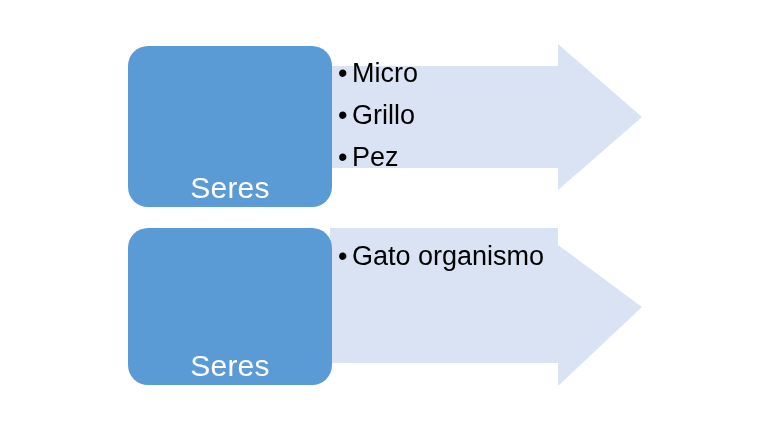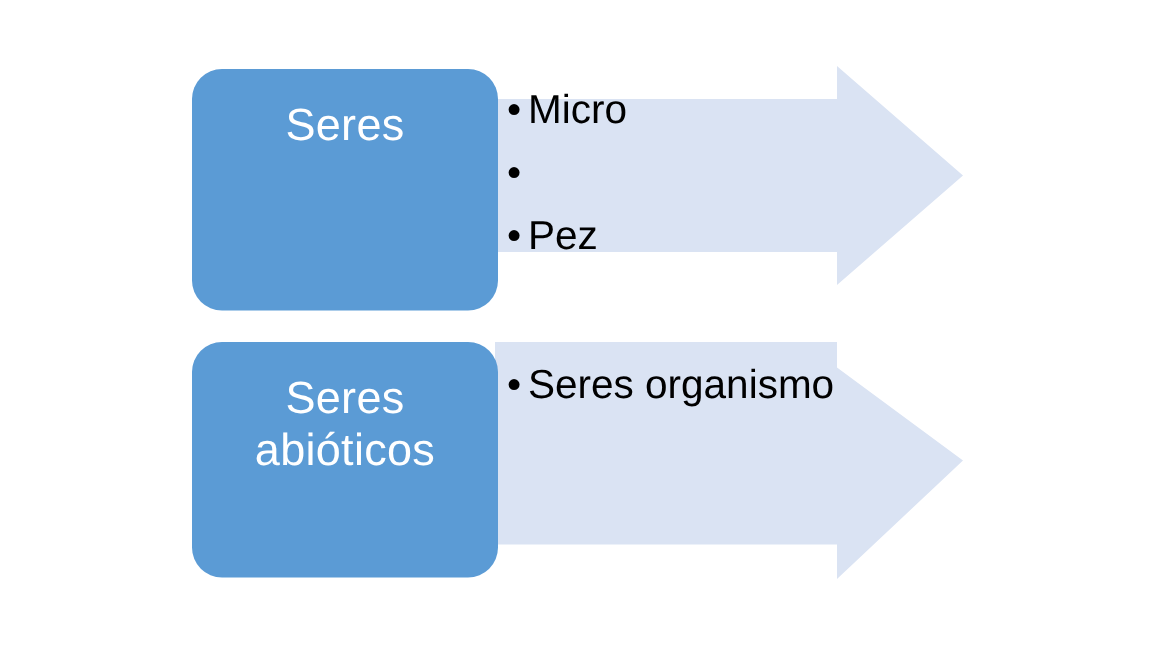--- a/index.html
+++ b/index.html
@@ -34,29 +34,29 @@
 
   #arrow-1-wrap { left: 330px; top: 44px;  width: 312px; height: 146px; }
   #arrow-2-wrap { left: 330px; top: 228px; width: 312px; height: 158px; }
 
   
   .cat-box {
     position: absolute;
     background: #5B9BD5;
     border-radius: 20px;
     display: flex;
-    align-items: flex-start;
+    align-items: flex-end;
     justify-content: center;
     text-align: center;
     color: #ffffff;
     font-size: 30px;
     line-height: 1.18;
     letter-spacing: 0.2px;
     box-sizing: border-box;
-    padding: 20px 6px;
+    padding: 2px 6px;
   }
   #cat-box-bioticos  { left: 128px; top: 46px;  width: 204px; height: 161px; }
   #cat-box-abioticos { left: 128px; top: 228px; width: 204px; height: 157px; }
   .cat-box-label { display: block; }
 
   
   .bullet-list {
     position: absolute;
     margin: 0;
     padding: 0;
@@ -104,40 +104,40 @@
     </span>
   </div>
 
   <ul class="bullet-list" id="bullet-list-bioticos">
     <li class="bullet-item">
       <span class="bullet-dot">•</span>
       <span class="bullet-text">Micro</span>
     </li>
     <li class="bullet-item">
       <span class="bullet-dot">•</span>
+      <span class="bullet-text">Grillo</span>
     </li>
     <li class="bullet-item">
       <span class="bullet-dot">•</span>
       <span class="bullet-text">Pez</span>
     </li>
   </ul>
 
   <div class="arrow-wrap" id="arrow-2-wrap">
     <svg viewBox="0 0 312 158" preserveAspectRatio="none" aria-hidden="true">
       <polygon points="0,0 228,0 228,17 312,79 228,158 228,135 0,135" fill="#DAE3F3"></polygon>
     </svg>
   </div>
 
   <div class="cat-box" id="cat-box-abioticos">
     <span>
       <span class="cat-box-label">Seres</span>
-      <span class="cat-box-label">abióticos</span>
     </span>
   </div>
 
   <ul class="bullet-list" id="bullet-list-abioticos">
     <li class="bullet-item">
       <span class="bullet-dot">•</span>
-      <span class="bullet-text">Seres organismo</span>
+      <span class="bullet-text">Gato organismo</span>
     </li>
   </ul>
 
 </div>
 
 </body></html>

